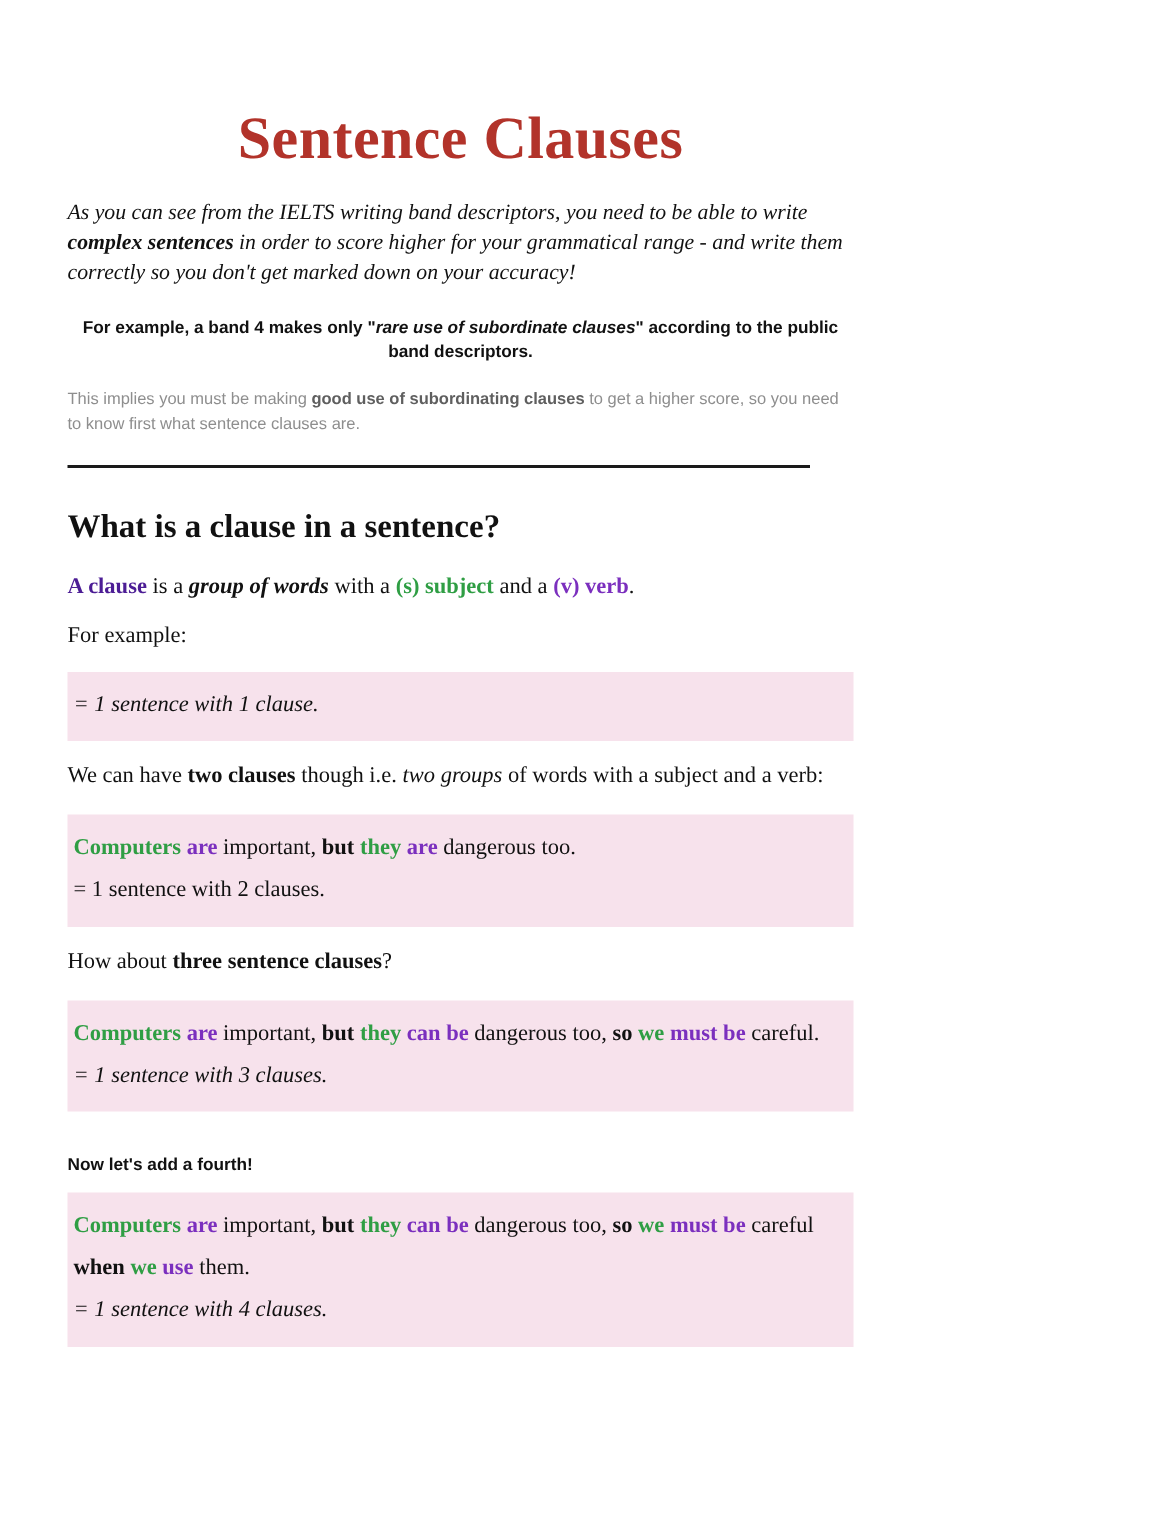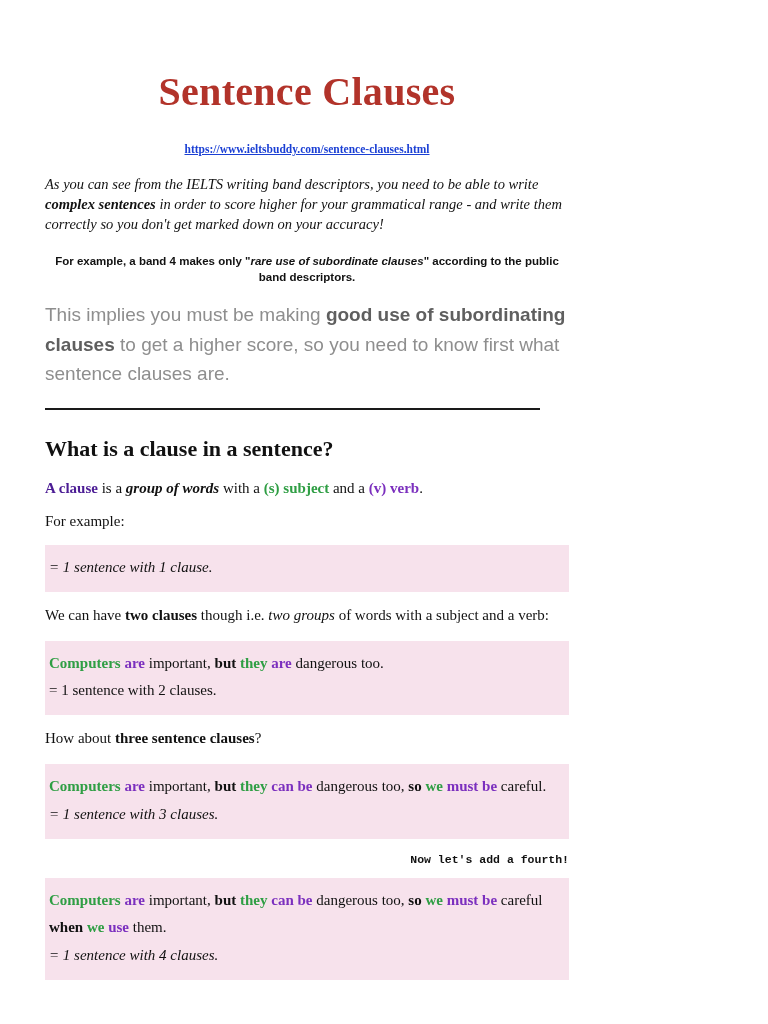--- a/index.html
+++ b/index.html
@@ -72,21 +72,21 @@
     color: #111;
     line-height: 1.4;
     text-align: center;
   }
   .example-band i {
     font-style: italic;
   }
   .implies {
     margin-top: 15px;
     font-family: "Liberation Sans", sans-serif;
-    font-size: 19px;
+    font-size: 11px;
     line-height: 1.55;
     color: #8e8e8e;
   }
   .implies b {
     color: #5f5f5f;
     font-weight: bold;
   }
   .rule {
     margin-top: 18px;
     width: 495px;
@@ -123,44 +123,40 @@
   }
   .hl .l2 { display: block; }
   .plain {
     margin-top: 13px;
     font-family: "Liberation Serif", serif;
     font-size: 15px;
     line-height: 1.4;
     color: #111;
   }
   .small-bold {
-    margin-top: 14px;
-    font-family: Liberation Mono, monospace;
+    margin-top: 30px;
+    font-family: Liberation Sans, sans-serif;
     font-weight: bold;
     font-size: 11.5px;
     color: #111;
-    text-align: right;
   }
   .red { color: #4c1d95; font-weight: bold; }
   .green { color: #2f9e44; font-weight: bold; }
   .purple { color: #7b2fbe; font-weight: bold; }
   .bold { font-weight: bold; }
   .bi { font-weight: bold; font-style: italic; }
   .ital { font-style: italic; }
 </style>
 </head>
 <body>
 
 <div class="page">
 
   <h1 class="title">Sentence Clauses</h1>
 
-  <div class="url-line">
-    <a href="#">https://www.ieltsbuddy.com/sentence-clauses.html</a>
-  </div>
 
   <p class="intro">
     <span>As you can see from the IELTS writing band descriptors, you need to be able to write </span><b>complex sentences</b><span> in order to score higher for your grammatical range - and write them correctly so you don't get marked down on your accuracy!</span>
   </p>
 
 
   <p class="example-band">
     <span>For example, a band 4 makes only "</span><i>rare use of subordinate clauses</i><span>" according to the public band descriptors.</span>
   </p>
 

